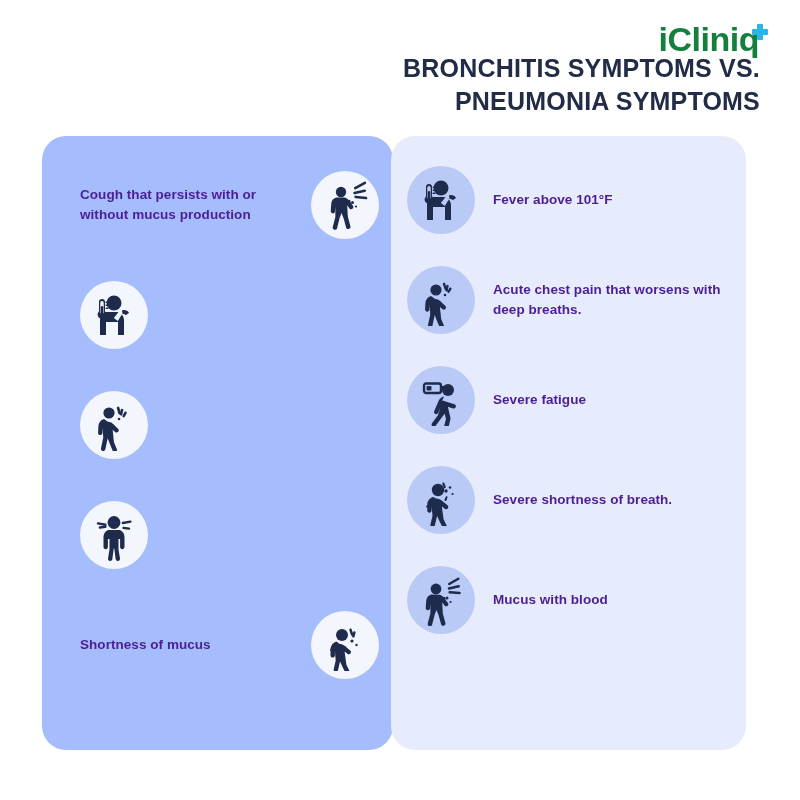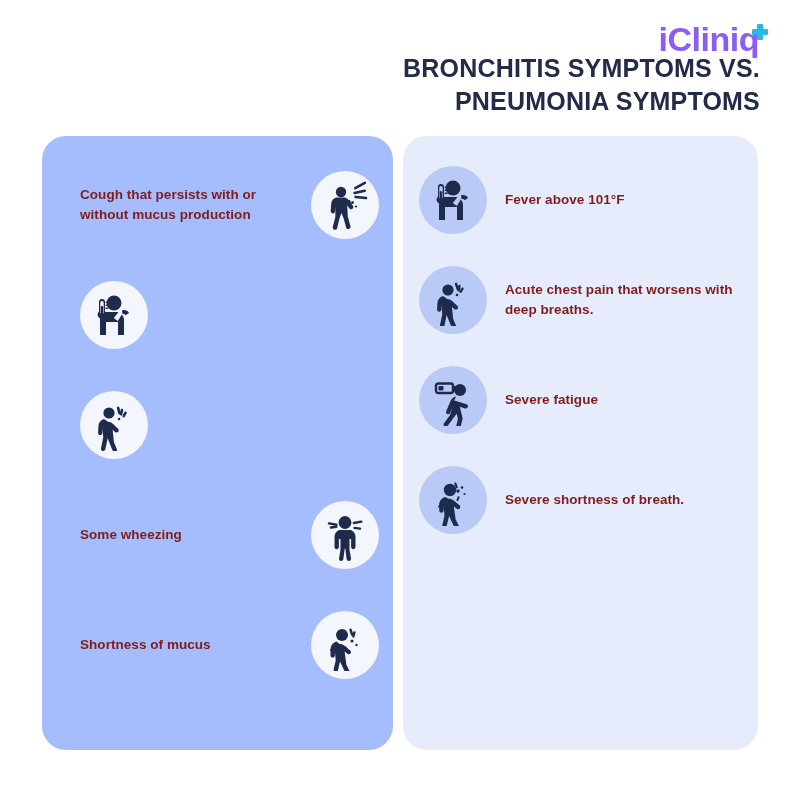--- a/index.html
+++ b/index.html
@@ -20,21 +20,21 @@
     position: absolute;
     top: 22px;
     right: 32px;
     display: flex;
     align-items: flex-start;
     line-height: 1;
   }
   .logo-text {
     font-size: 34px;
     font-weight: bold;
-    color: #8b5cf6;
+    color: #15803d;
     letter-spacing: -0.5px;
   }
   .logo-plus {
     position: relative;
     width: 16px;
     height: 16px;
     margin-left: -7px;
     margin-top: 2px;
   }
   .logo-plus::before,
@@ -73,21 +73,21 @@
     box-sizing: border-box;
   }
   .panel-left {
     left: 42px;
     width: 351px;
     height: 614px;
     background: #a5bdfc;
     padding: 14px 0 0 0;
   }
   .panel-right {
-    left: 403px;
+    left: 391px;
     width: 355px;
     height: 614px;
     background: #e6ecfb;
     padding: 14px 0 0 0;
   }
 
   
   .row {
     display: flex;
     align-items: center;
@@ -99,21 +99,21 @@
     justify-content: space-between;
   }
   .row-right {
     height: 100px;
     padding: 0 14px 0 16px;
   }
 
   .label {
     font-size: 13.5px;
     font-weight: bold;
-    color: #7f1d1d;
+    color: #4c1d95;
     line-height: 1.45;
     letter-spacing: 0.05px;
   }
   .label-left {
     flex: 1;
     padding-right: 10px;
   }
   .label-right {
     flex: 1;
     padding-left: 18px;
@@ -204,21 +204,20 @@
           <rect x="28.5" y="8" width="2.6" height="8" rx="1.3" transform="rotate(-15 28.5 8)"></rect>
           <rect x="33" y="9.5" width="2.6" height="7" rx="1.3" transform="rotate(12 33 9.5)"></rect>
           <rect x="37" y="12" width="2.6" height="6.5" rx="1.3" transform="rotate(28 37 12)"></rect>
           <circle cx="31" cy="20" r="1.3"></circle>
         </g>
       </svg>
     </div>
   </div>
 
   <div class="row row-left">
-    <div class="label label-left">Some wheezing</div>
     <div class="icon-circle icon-circle-left">
       <svg width="52" height="52" viewBox="0 0 52 52" aria-hidden="true">
         <g fill="#1e2b4d">
           <circle cx="26" cy="13.5" r="6.4"></circle>
           <path d="M20 21c-2.8 1.3-4.5 4-4.5 7v10c0 1.2 1 2.2 2.2 2.2s2.2-1 2.2-2.2v-8h1.6v10.5L20 49.5c-.15 1.2.72 2.3 1.92 2.45 1.2.15 2.3-.72 2.45-1.92l1.3-10.3h.66l1.3 10.3c.15 1.2 1.25 2.07 2.45 1.92 1.2-.15 2.07-1.25 1.92-2.45l-1.5-9v-10.5h1.6v8c0 1.2 1 2.2 2.2 2.2s2.2-1 2.2-2.2V28c0-3-1.7-5.7-4.5-7z"></path>
           <rect x="33.5" y="13" width="10" height="2.4" rx="1.2" transform="rotate(-10 33.5 13)"></rect>
           <rect x="34.5" y="17.5" width="8" height="2.4" rx="1.2" transform="rotate(8 34.5 17.5)"></rect>
           <rect x="9" y="13" width="10" height="2.4" rx="1.2" transform="rotate(10 9 13)"></rect>
           <rect x="10.5" y="17.5" width="8" height="2.4" rx="1.2" transform="rotate(-8 10.5 17.5)"></rect>
         </g>
@@ -314,15 +313,33 @@
           <circle cx="15" cy="28" r="1.2"></circle>
           <circle cx="12" cy="32.5" r="1"></circle>
           <rect x="27" y="9" width="2.2" height="6" rx="1.1" transform="rotate(-20 27 9)"></rect>
           <rect x="31" y="22" width="2" height="5" rx="1" transform="rotate(22 31 22)"></rect>
         </g>
       </svg>
     </div>
     <div class="label label-right">Severe shortness of breath.</div>
   </div>
 
+  <div class="row row-right">
+    <div class="icon-circle icon-circle-right">
+      <svg width="52" height="52" viewBox="0 0 52 52" aria-hidden="true">
+        <g fill="#1e2b4d">
+          <circle cx="21" cy="15" r="5.4"></circle>
+          <path d="M16.2 20.5c-3 .9-4.8 3.3-5 6.4l-.5 7c-.1 1.2.8 2.2 2 2.3 1.2.1 2.2-.8 2.3-2l.35-5v10.4l-2.6 10c-.3 1.2.45 2.4 1.65 2.7 1.2.3 2.4-.45 2.7-1.65L19.6 41l1.9-5 2.1 5.2 2.5 9c.32 1.2 1.55 1.9 2.74 1.58 1.2-.32 1.9-1.55 1.58-2.74L27.8 39.5l-.6-11 2.3 3c.7.95 2.04 1.15 2.99.45.95-.7 1.15-2.04.45-2.99l-4.1-5.4c-1.1-1.45-2.7-2.45-4.6-2.75z"></path>
+          <path d="M22.6 24.8l7.4-2.1.8 2.9-7.4 2.1z"></path>
+          <rect x="32.5" y="9.5" width="13" height="2.5" rx="1.25" transform="rotate(-30 32.5 9.5)"></rect>
+          <rect x="33.5" y="17" width="12.5" height="2.5" rx="1.25" transform="rotate(4 33.5 17)"></rect>
+          <rect x="32.5" y="13.5" width="12.5" height="2.5" rx="1.25" transform="rotate(-13 32.5 13.5)"></rect>
+          <circle cx="32" cy="24" r="1.5"></circle>
+          <circle cx="35.5" cy="28" r="1.1"></circle>
+          <circle cx="15.5" cy="23.5" r="1.1"></circle>
+        </g>
+      </svg>
+    </div>
+    <div class="label label-right">Mucus with blood</div>
+  </div>
 
 
 </div>
 
 </body></html>

